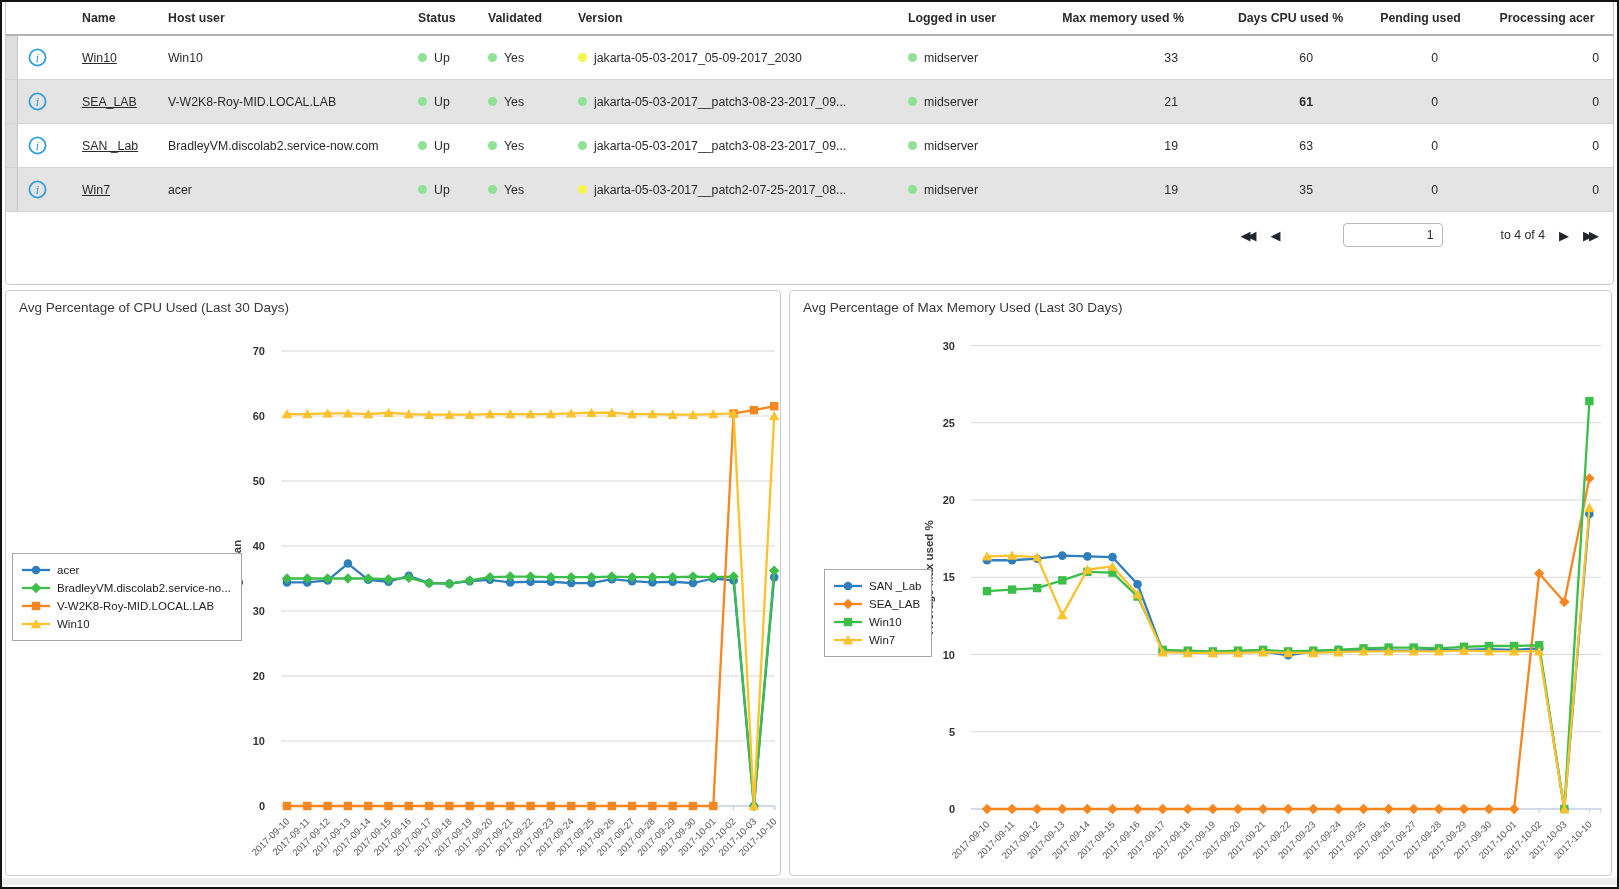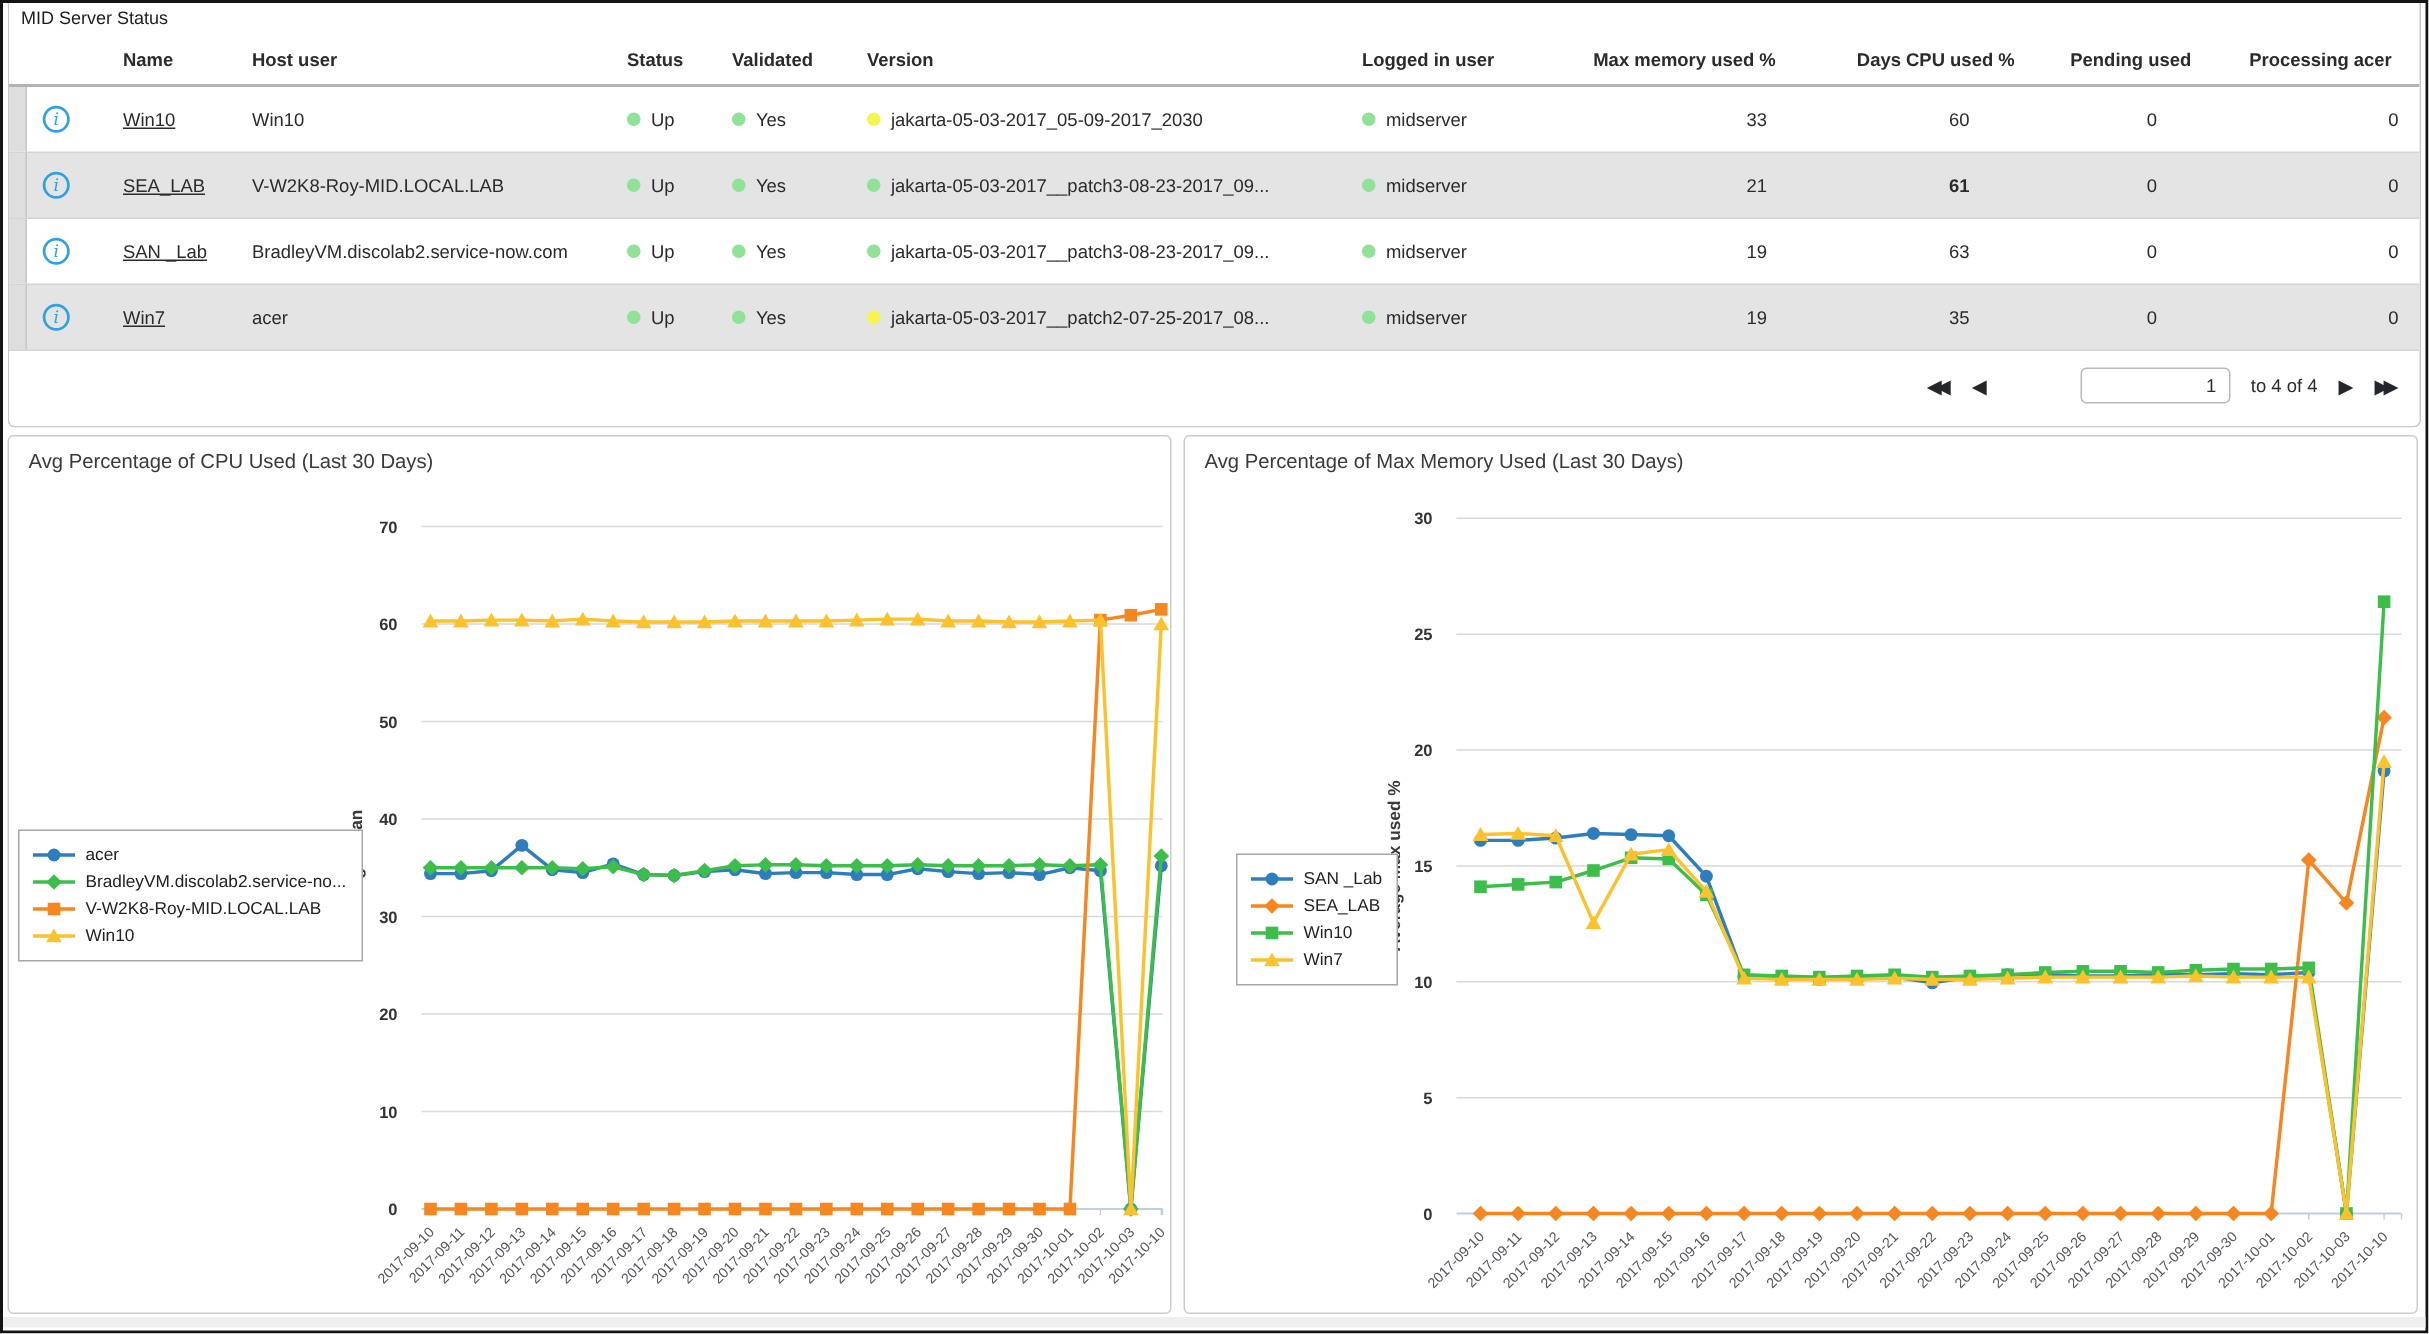--- a/index.html
+++ b/index.html
@@ -21,21 +21,21 @@
   .td.num { justify-content:flex-end; padding-right:45px; }
   .td.num.last { padding-right:12px; }
   .td .linktext { text-decoration:underline; cursor:pointer; color:#2b2b2b; }
   .dot { display:inline-block; width:9px; height:9px; border-radius:50%; margin-right:7px; flex:none; }
   .tfoot { display:flex; height:46px; align-items:center; justify-content:flex-end; padding-right:14px; gap:14px; }
   .pg-btn { font-size:13px; color:#23272c; cursor:pointer; user-select:none; }
   .pg-btn.double { letter-spacing:-4px; padding-right:4px; }
   .pg-gap { width:34px; }
   .pg-input { width:100px; height:24px; border:1px solid #b9b9b9; border-radius:4px; font-size:12.3px;
     text-align:right; padding-right:8px; font-family:"Liberation Sans", sans-serif; color:#2b2b2b; }
-  .pg-text { font-size:12.3px; color:#2b2b2b; }
+  .pg-text { font-size:12.3px; color:#2b2b2b;margin-left:44px; }
 
   
   .charts-row { display:flex; gap:8px; margin:5px 3px 0 3px; }
   .chart-card { position:relative; height:586px; background:#fff; border:1px solid #cccccc; border-radius:4px; overflow:hidden; }
   .chart-card.left { width:776px; }
   .chart-card.right { width:823px; }
   .chart-title { position:absolute; left:13px; top:9px; font-size:13.5px; color:#3a3a3a; }
   .chart-svg { position:absolute; left:0; top:0; }
   .ytick { font-size:11px; font-weight:700; fill:#333; font-family:"Liberation Sans", sans-serif; }
   .xtick { font-size:9.5px; fill:#54565e; font-family:"Liberation Sans", sans-serif; }
@@ -46,21 +46,20 @@
   .legend.l1 { left:34px; top:278px; }
 
   .bottom-strip { height:7px; margin-top:2px; background:#efefef; }
 </style>
 </head>
 <body>
 
 <div class="frame">
 
   <div class="table-card">
-    <div class="list-title">MID Server Status</div>
     <div class="thead" id="thead">
         <div style="width: 12px;"></div>
         <div class="th" style="width: 54px;"></div>
         <div class="th" style="width: 86px;">Name</div>
         <div class="th" style="width: 250px;">Host user</div>
         <div class="th" style="width: 70px;">Status</div>
         <div class="th" style="width: 90px;">Validated</div>
         <div class="th" style="width: 330px;">Version</div>
         <div class="th" style="width: 125px;">Logged in user</div>
         <div class="th numh" style="width: 200px;">Max memory used %</div>

